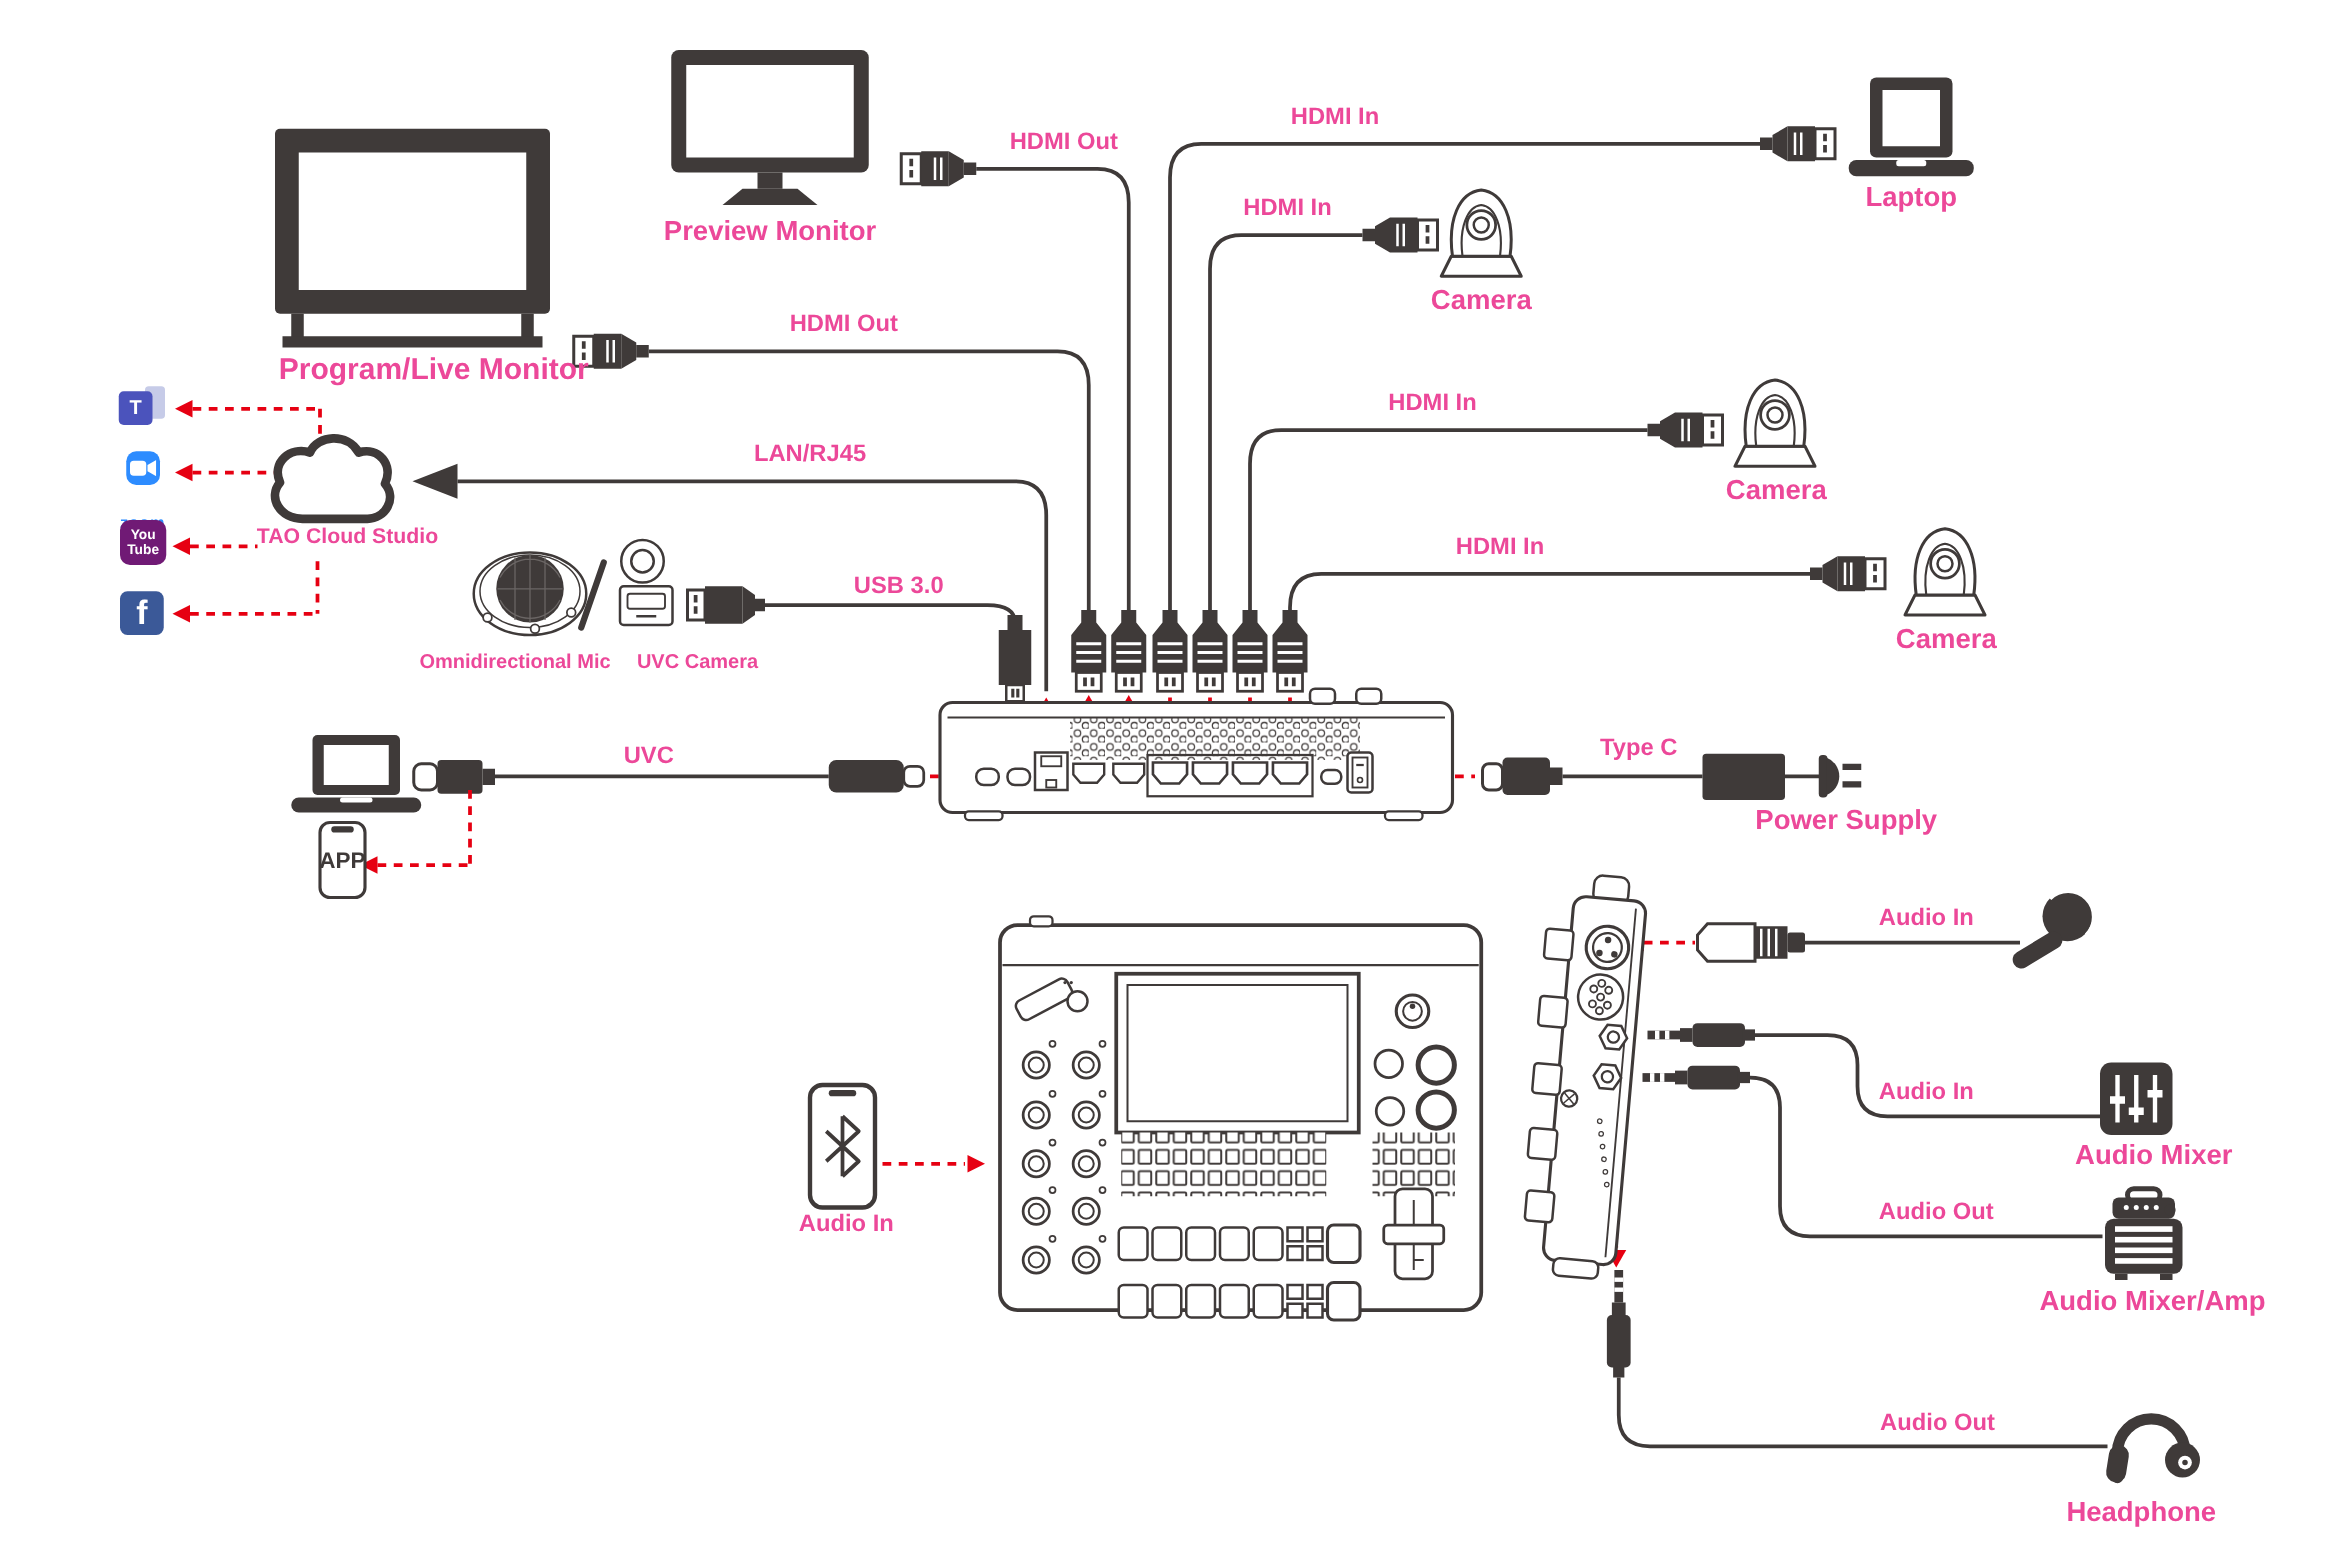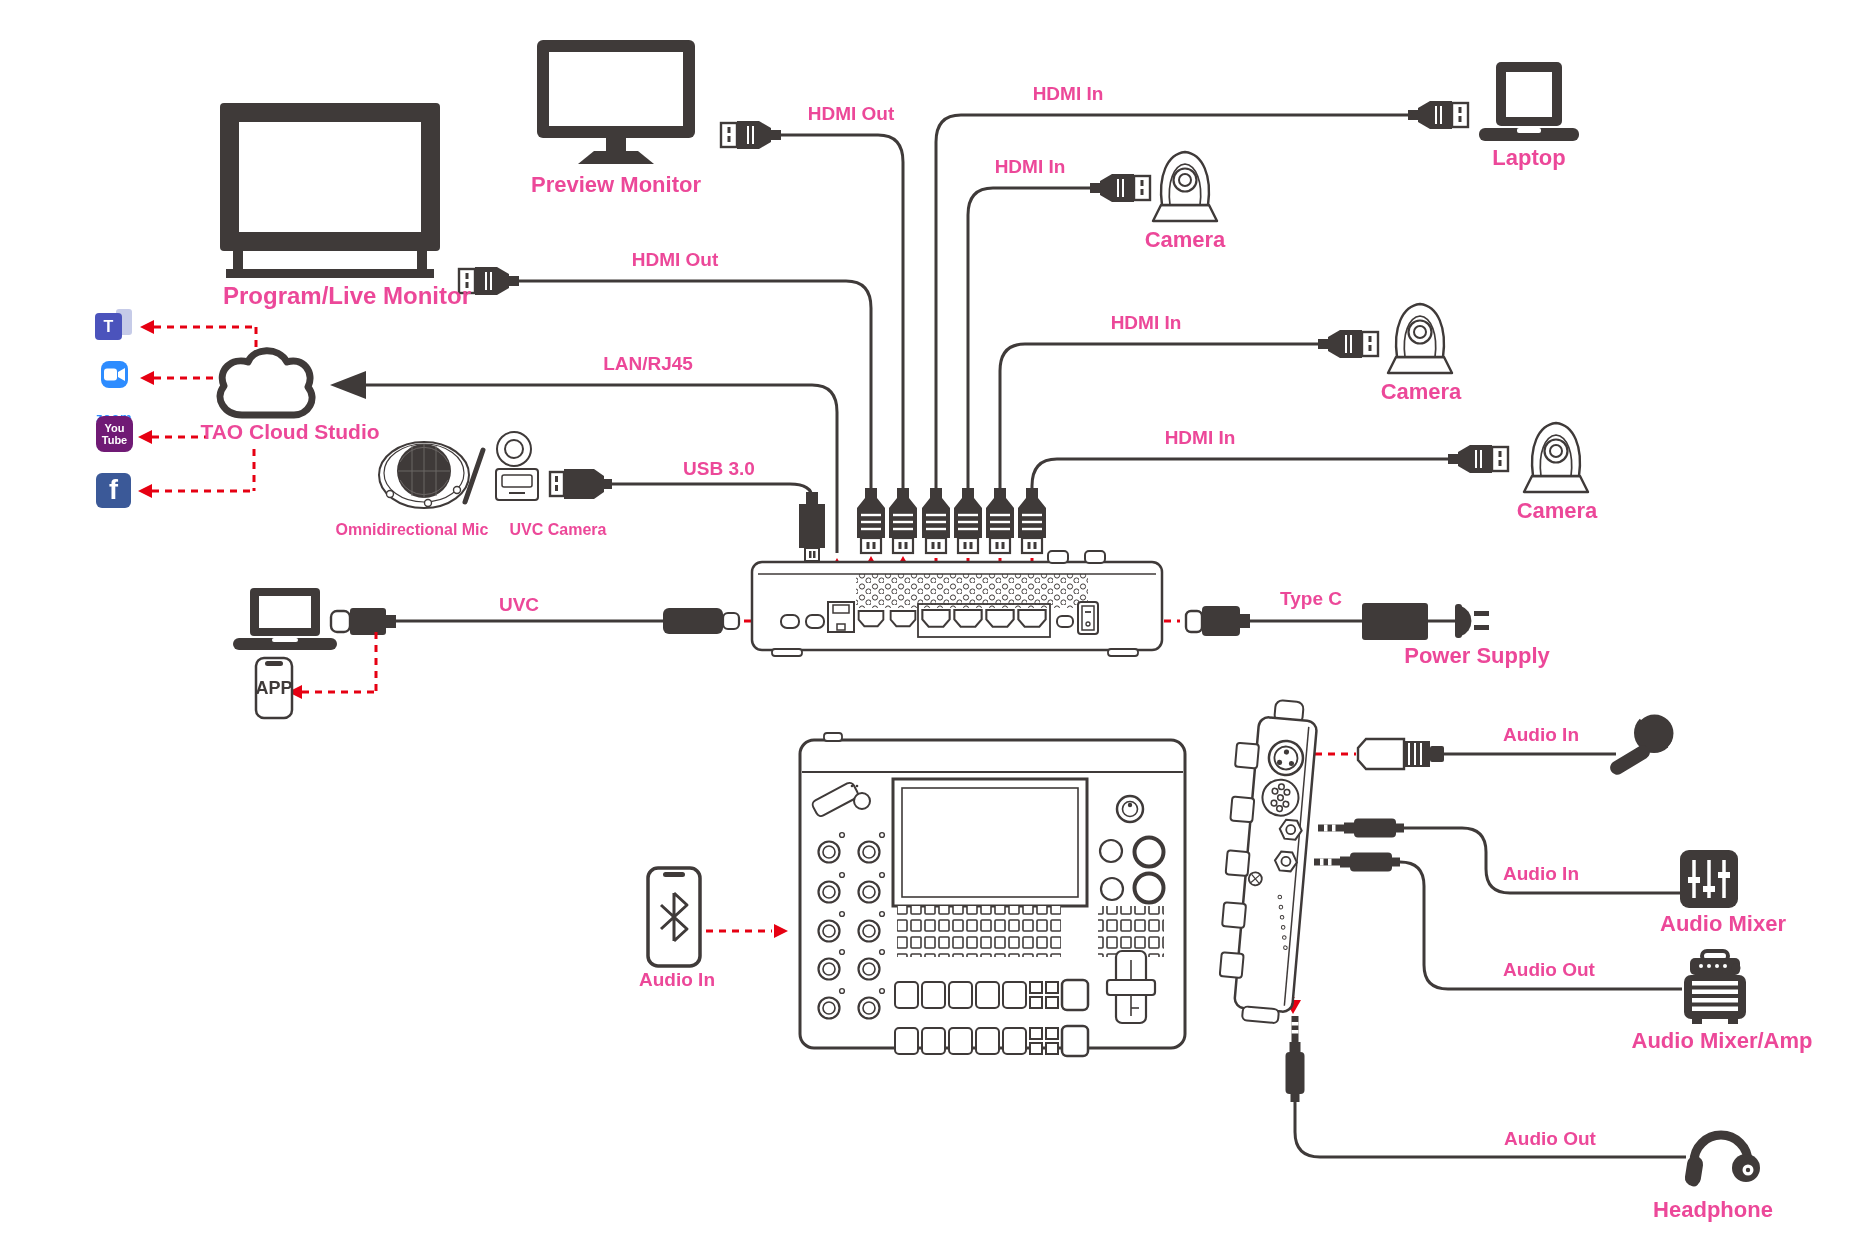--- a/index.html
+++ b/index.html
@@ -512,21 +512,21 @@
 <div class="lbl fs22" style="left:1421px;top:380px;">Camera</div>
 <div class="lbl fs22" style="left:1557px;top:499px;">Camera</div>
 
 <div class="lbl fs19" style="left:851px;top:104px;">HDMI Out</div>
 <div class="lbl fs19" style="left:675px;top:250px;">HDMI Out</div>
 <div class="lbl fs19" style="left:1068px;top:84px;">HDMI In</div>
 <div class="lbl fs19" style="left:1030px;top:157px;">HDMI In</div>
 <div class="lbl fs19" style="left:1146px;top:313px;">HDMI In</div>
 <div class="lbl fs19" style="left:1200px;top:428px;">HDMI In</div>
 <div class="lbl fs19" style="left:648px;top:354px;">LAN/RJ45</div>
-<div class="lbl fs19" style="left:290px;top:420px;font-size:21px;">TAO Cloud Studio</div>
+<div class="lbl fs19" style="left:278px;top:420px;font-size:17px;">TAO Cloud Studio</div>
 <div class="lbl fs19" style="left:719px;top:459px;text-align:right;">USB 3.0</div>
 <div class="lbl fs16" style="left:412px;top:521px;">Omnidirectional Mic</div>
 <div class="lbl fs16" style="left:558px;top:521px;">UVC Camera</div>
 <div class="lbl fs19" style="left:519px;top:595px;">UVC</div>
 <div class="lbl fs19" style="left:1311px;top:589px;">Type C</div>
 <div class="lbl fs22" style="left:1477px;top:644px;">Power Supply</div>
 
 <div class="lbl fs19" style="left:1541px;top:725px;">Audio In</div>
 <div class="lbl fs19" style="left:1541px;top:864px;">Audio In</div>
 <div class="lbl fs19" style="left:1549px;top:960px;">Audio Out</div>

